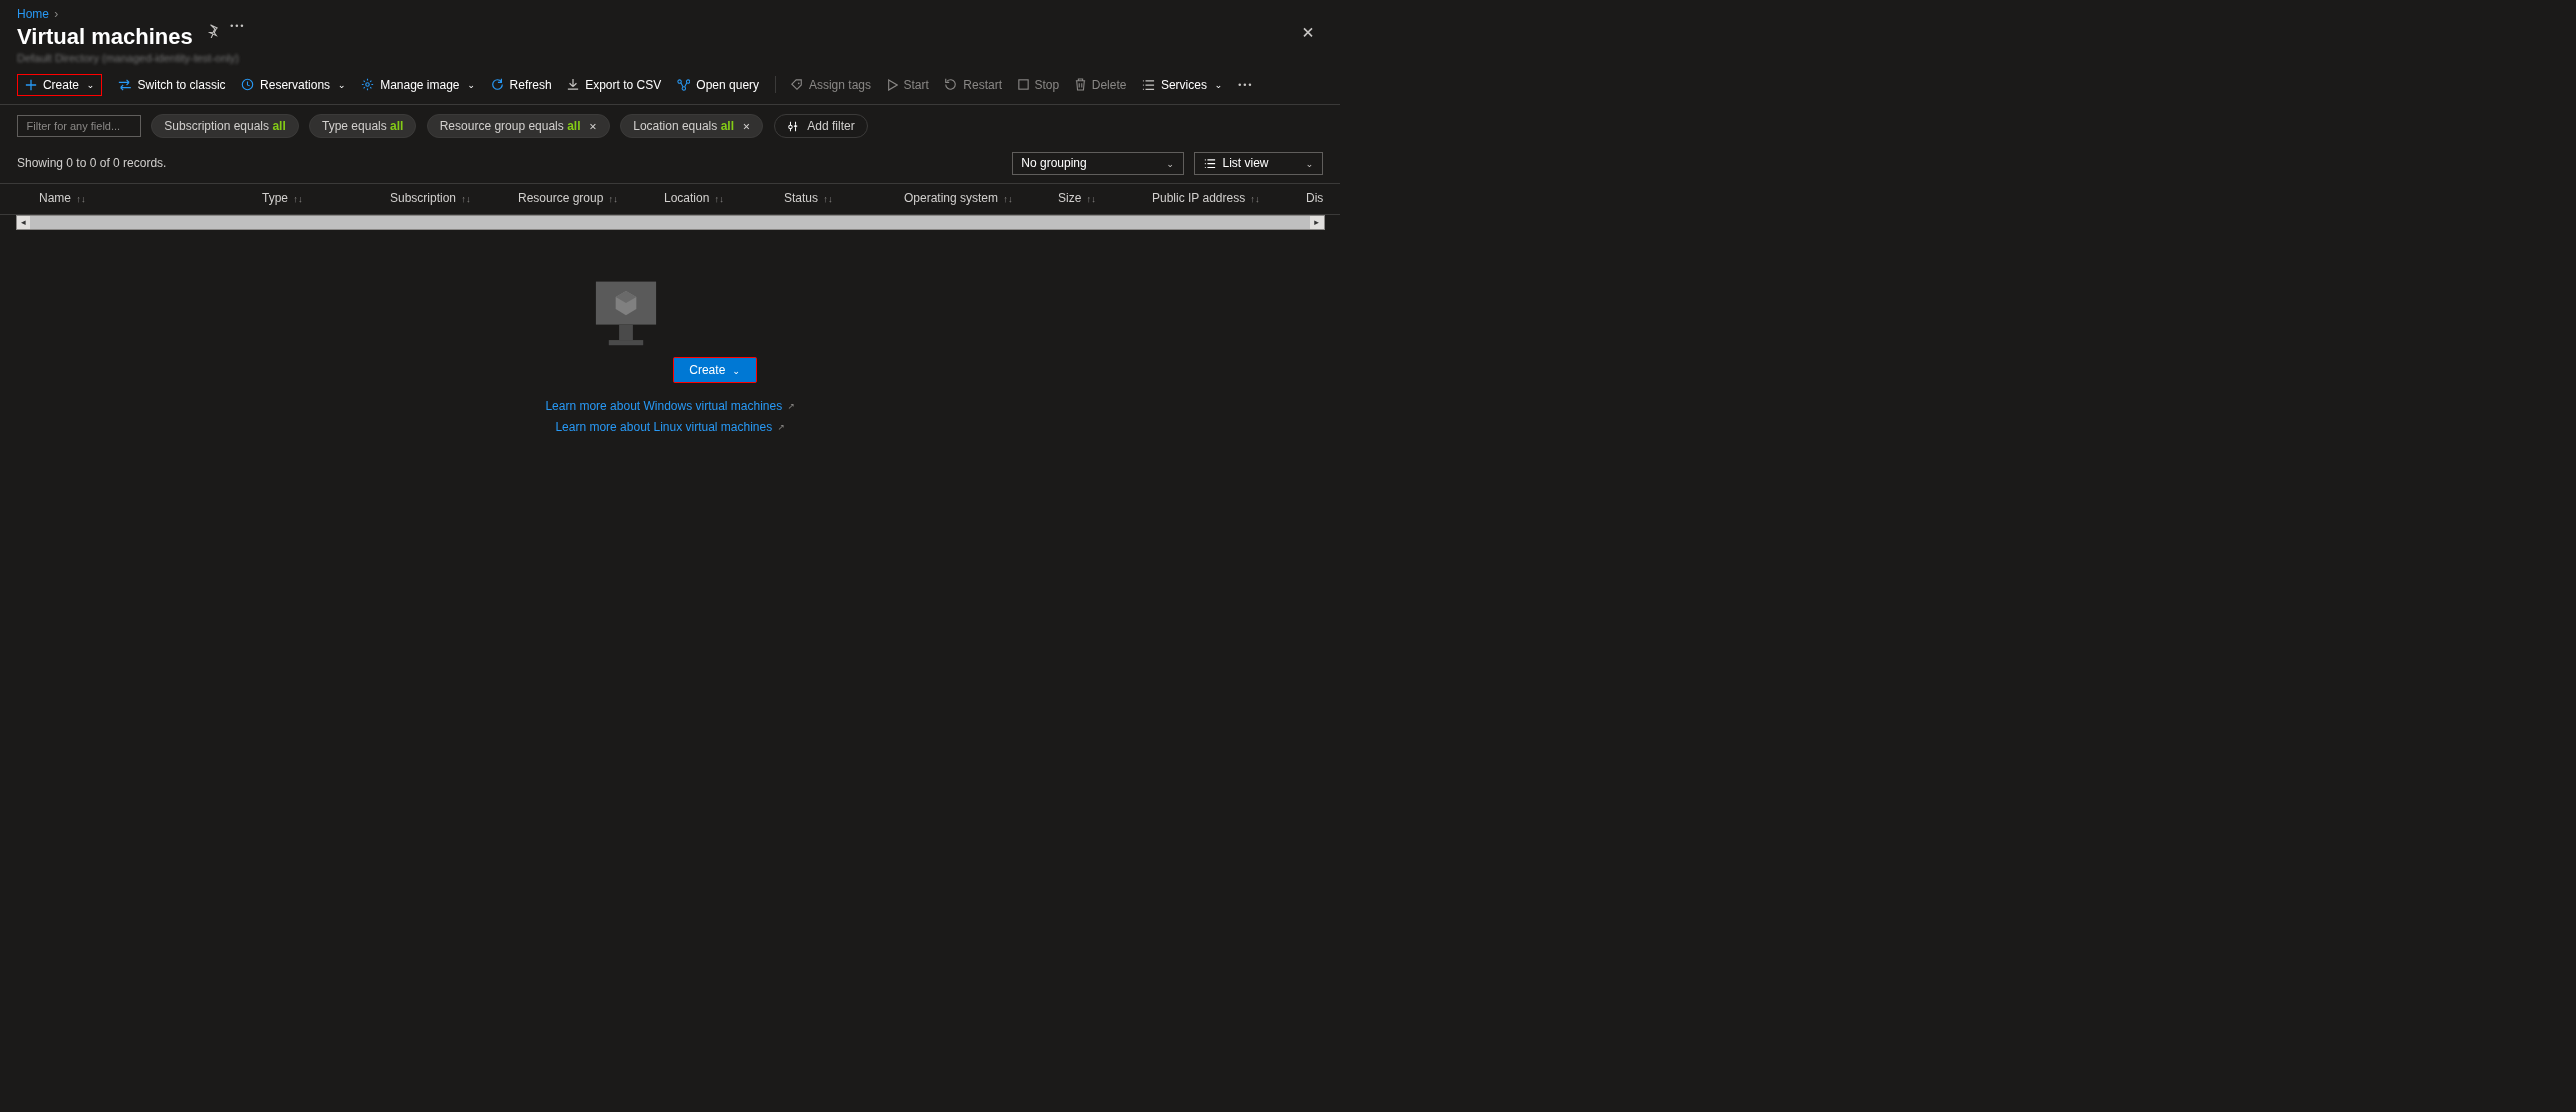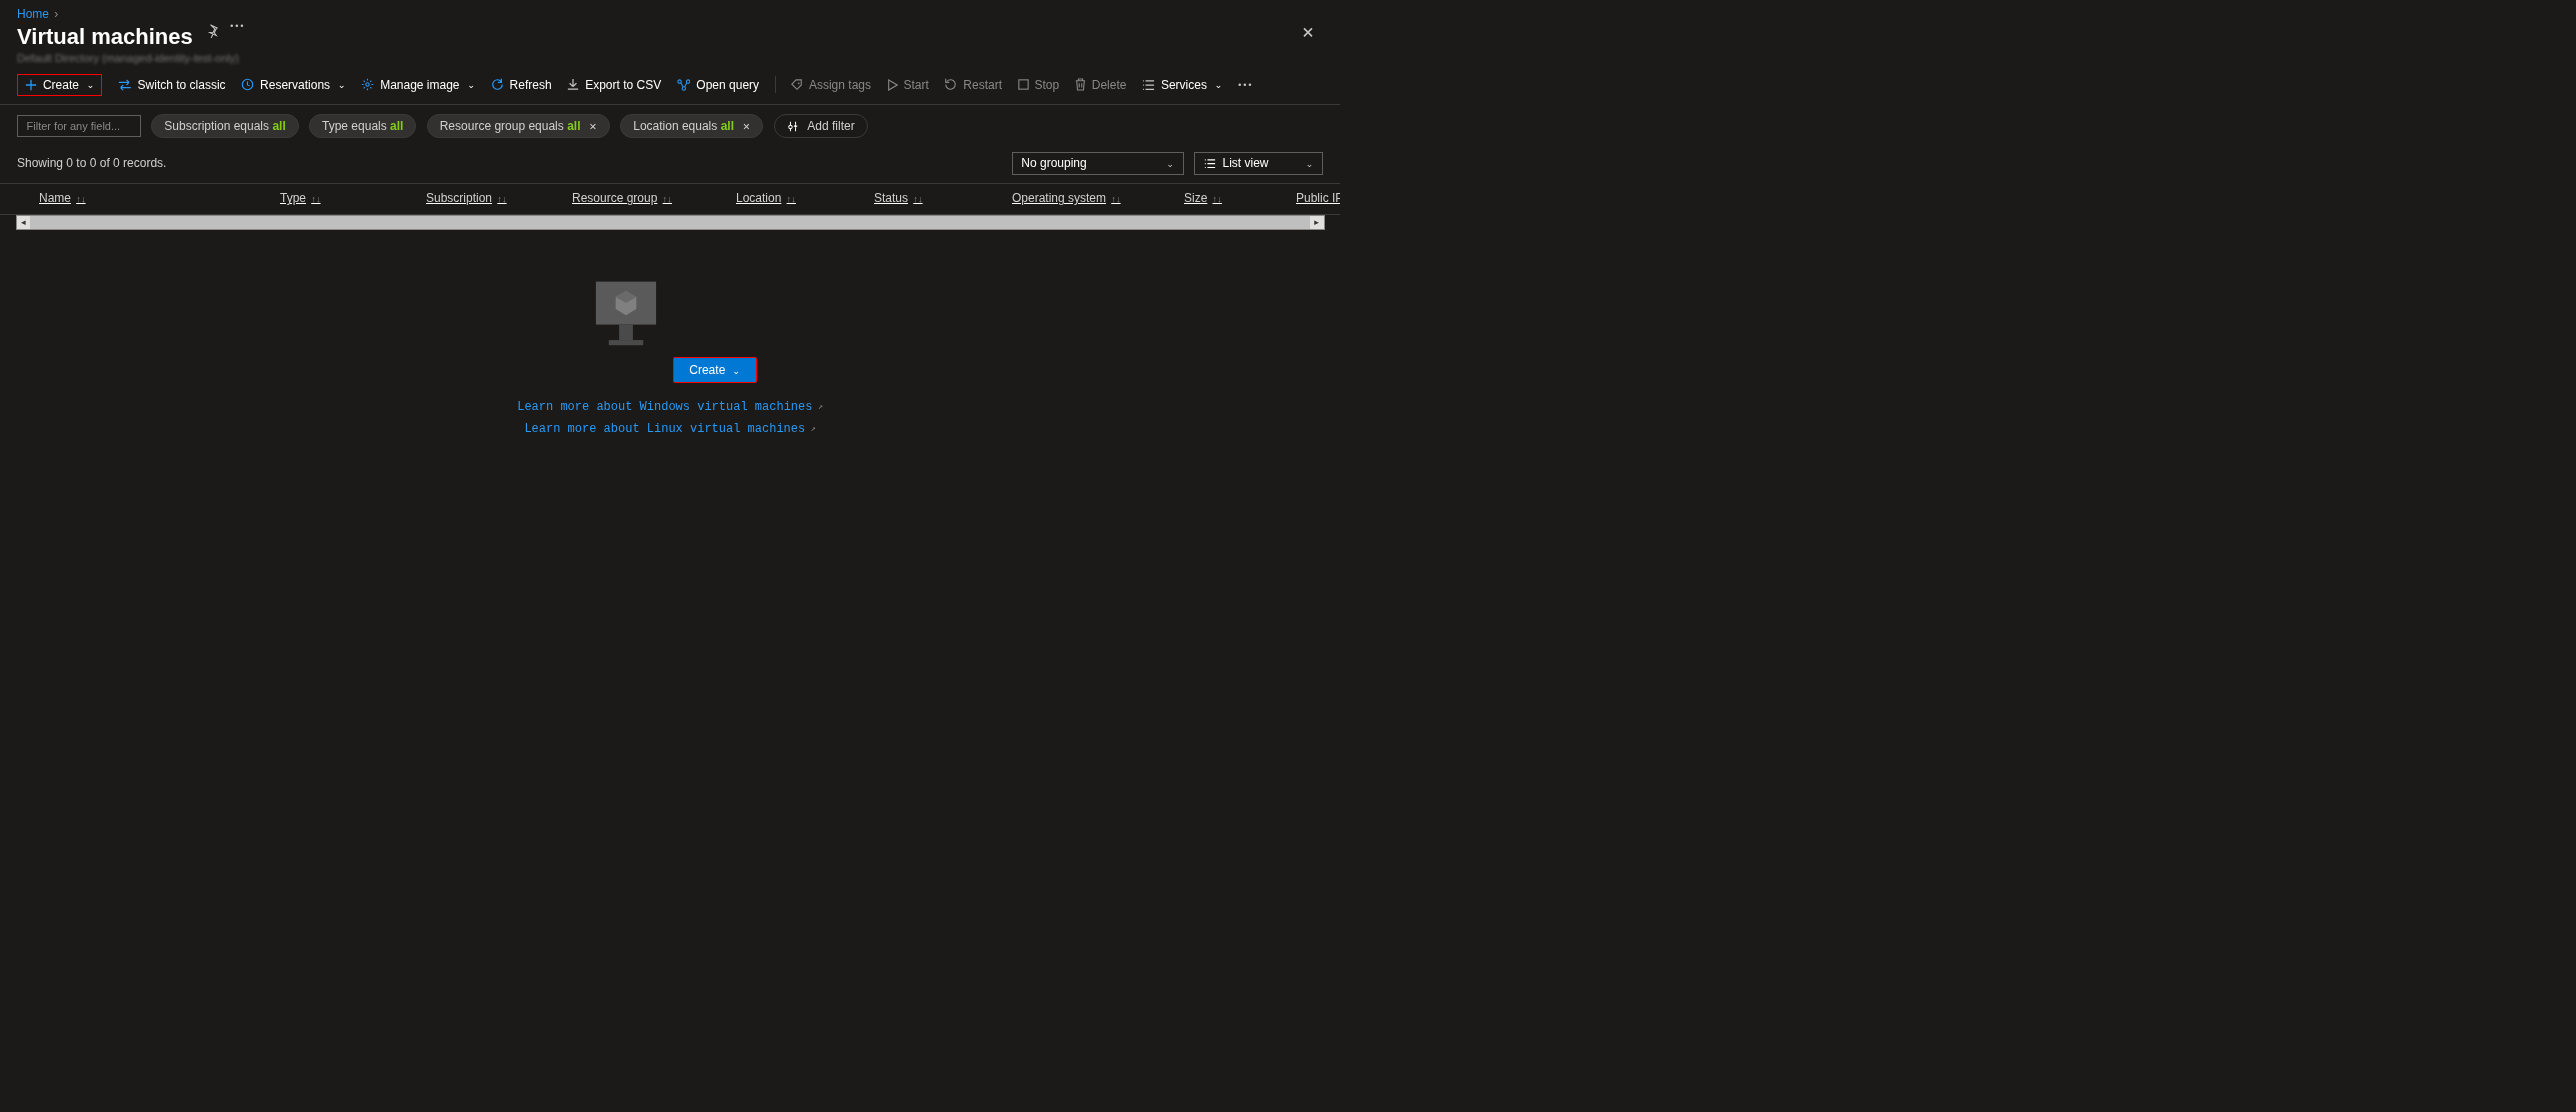--- a/index.html
+++ b/index.html
@@ -61,25 +61,24 @@
   .dropdown {
     display: inline-flex; align-items: center; justify-content: space-between;
     border: 0.9px solid #605e5c; padding: 3.4px 8.6px; min-width: 172px;
     cursor: pointer; font-size: 12px;
   }
   .dropdown .dd-ic { color: #c8c6c4; font-size: 9.4px; }
   .dropdown.view { min-width: 129px; }
   .dropdown.view .lefticon { margin-right: 6.9px; display: inline-flex; }
 
   .tbl-head {
-    display: flex; gap: 52px; padding: 6.9px 17px 8.6px 39px;
+    display: flex; gap: 34px; padding: 6.9px 17px 8.6px 39px;
     border-top: 0.9px solid #3b3a39;
     border-bottom: 1.7px solid #3b3a39;
     overflow: hidden;
-    text-decoration: underline;
   }
   .col { display: inline-flex; align-items: center; gap: 5.2px; font-size: 12px; color: #d2d0ce; cursor: pointer; white-space: nowrap; }
   .sort { font-size: 9.4px; color: #8a8886; }
 
   .hscroll {
     display: flex; align-items: center; background: #bfbfbf; height: 14.6px;
     margin: 0 15.5px; border: 0.9px solid #8a8886;
   }
   .hscroll .arrow {
     width: 13.7px; height: 100%; background: #e1dfdd;
@@ -93,21 +92,21 @@
   }
   .empty .monitor { margin-bottom: 15.5px; display: inline-block; }
   .empty h2 { font-size: 17px; font-weight: 600; margin-bottom: 8.6px; }
   .empty p { color: #d2d0ce; max-width: 567px; margin: 0 auto 13.7px; line-height: 1.4; }
   .create-center {
     display: inline-flex; align-items: center; gap: 6.9px;
     background: #0078d4; color: #fff; padding: 5.2px 15.5px;
     border: 1.7px solid #ff0000; border-radius: 1.7px; cursor: pointer;
   }
   .empty .link-row { margin-top: 15.5px; }
-  .empty .link-row a { display: inline-flex; align-items: center; gap: 5.2px; font-family: Liberation Mono, monospace; }
+  .empty .link-row a { display: inline-flex; align-items: center; gap: 5.2px; }
   .ext-ic { font-size: 8.6px; color: #8a8886; }
 
   svg { display: block; }
 </style>
 </head>
 <body>
 
 <div class="breadcrumb">
   <a href="#">Home</a>
   <span class="chevron">›</span>

